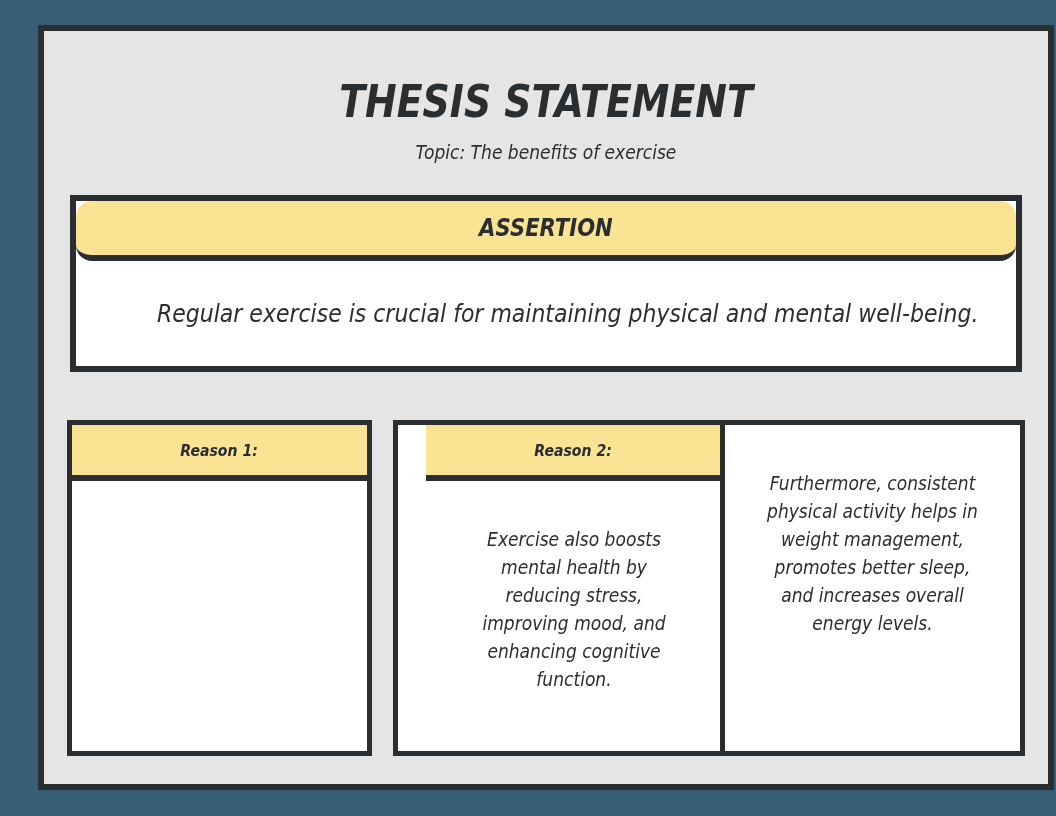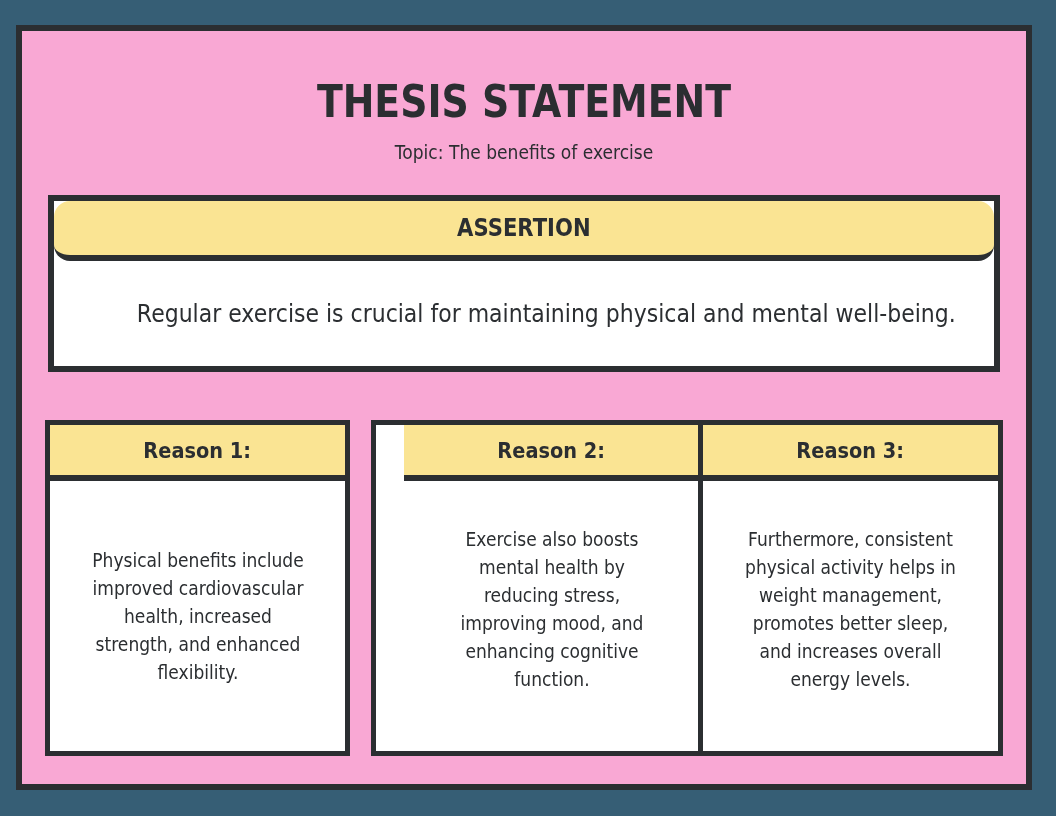--- a/index.html
+++ b/index.html
@@ -6,24 +6,25 @@
     body {
       width: 1056px; height: 816px;
       background: #365e75;
       position: relative;
       overflow: hidden;
       font-family: "DejaVu Sans", sans-serif;
       color: #2b2e31;
     }
     .frame {
       position: absolute;
-      left: 16px; top: 25px;
+      left: 38px; top: 25px;
       width: 1004px; height: 753px;
-      background: #f9a8d4;
+      background: #e5e5e5;
       border: 6px solid #2b2e31;
+      font-style: italic;
     }
     .title {
       position: absolute;
       left: 0; right: 0; top: 43px;
       text-align: center;
       font-family: "DejaVu Sans", sans-serif;
       font-weight: bold;
       font-size: 44px;
       letter-spacing: 0px;
       transform: scaleX(0.86);
@@ -70,21 +71,21 @@
       width: 295px; height: 326px;
       border: 5px solid #2b2e31;
       background: #ffffff;
     }
     .reason .head {
       height: 50px;
       background: #fae493;
       border-bottom: 6px solid #2b2e31;
       display: flex; align-items: center; justify-content: center;
       font-weight: bold;
-      font-size: 22px;
+      font-size: 16px;
     }
     .reason .head span { display: inline-block; transform: scaleX(0.88); }
     .reason .body {
       height: 270px;
       display: flex; align-items: center; justify-content: center;
       text-align: center;
       font-size: 19px;
       line-height: 28px;
       padding: 0 10px;
       box-sizing: border-box;
@@ -109,35 +110,29 @@
     </div>
     <div class="body">
       <span>Regular exercise is crucial for maintaining physical and mental well-being.</span>
     </div>
   </div>
 
   <div class="reason r1">
     <div class="head">
       <span>Reason 1:</span>
     </div>
-    <div class="body">
-      <span style="max-width:240px">Physical benefits include improved cardiovascular health, increased strength, and enhanced flexibility.</span>
-    </div>
   </div>
 
   <div class="reason r2">
     <div class="head">
       <span>Reason 2:</span>
     </div>
     <div class="body">
       <span style="max-width:250px">Exercise also boosts mental health by reducing stress, improving mood, and enhancing cognitive function.</span>
     </div>
   </div>
 
   <div class="reason r3">
-    <div class="head">
-      <span>Reason 3:</span>
-    </div>
     <div class="body">
       <span style="max-width:235px">Furthermore, consistent physical activity helps in weight management, promotes better sleep, and increases overall energy levels.</span>
     </div>
   </div>
 </div>
 
 </body></html>

